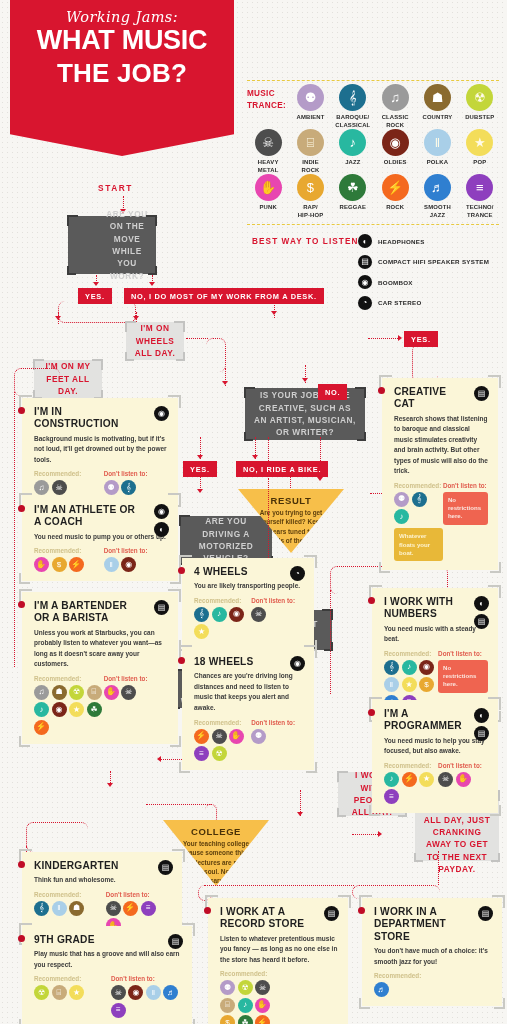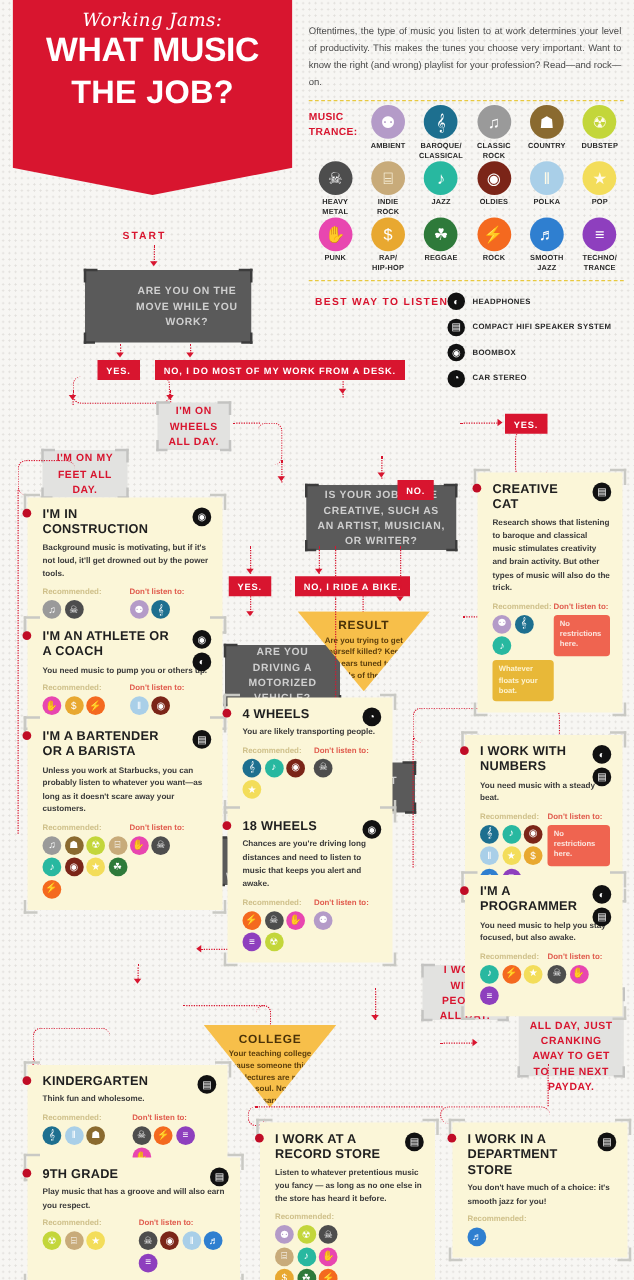--- a/index.html
+++ b/index.html
@@ -126,21 +126,20 @@
 <body>
 
 <div class="page">
 
   <div class="hdr-banner">
     <div class="hdr-script">Working Jams:</div>
     <div class="hdr-l1">WHAT MUSIC</div>
     <div class="hdr-l4">THE JOB?</div>
   </div>
 
-  <div class="intro">Oftentimes, the type of music you listen to at work determines your level of productivity. This makes the tunes you choose very important. Want to know the right (and wrong) playlist for your profession? Read—and rock—on.</div>
   <div class="dash-rule"></div>
 
   <div class="mg-label">
     <span>MUSIC</span><br>
     <span>TRANCE:</span>
   </div>
   <div class="genre-grid" id="genre-grid">
       <div class="grow">
         <div class="gcell pad"></div>
         <div class="gcell">
@@ -237,21 +236,21 @@
         <div class="bw-ic">◔</div>
         <div class="bw-tx">CAR STEREO</div>
       </div>
     </div>
 
   <div class="start-lbl" style="left:98px;top:183px;">START</div>
   <div class="conn v" style="left:123px;top:196px;height:14px;"></div>
   <div class="arw arw-d" style="left:120px;top:209px;"></div>
 
   <div class="node" style="left:68px;top:216px;width:110px;height:58px;">
-    <div class="qbox" style="width:133px;height:58px;padding-left:38px;">
+    <div class="qbox" style="width:88px;height:58px;padding-left:38px;">
       <span>ARE YOU ON THE MOVE WHILE YOU WORK?</span>
       <i class="qb-c1"></i>
         <i class="qb-c2"></i>
     </div>
   </div>
 
   <div class="conn v" style="left:96px;top:275px;height:8px;"></div>
   <div class="arw arw-d" style="left:93px;top:282px;"></div>
   <div class="conn v" style="left:152px;top:275px;height:8px;"></div>
   <div class="arw arw-d" style="left:149px;top:282px;"></div>
@@ -439,21 +438,21 @@
             </div>
           </div>
         </div>
         <div class="listen-ic">
           <div class="lic">◉</div>
           <div class="lic">◐</div>
         </div>
         <i class="cd-c1"></i>
         <i class="cd-c2"></i>
       </div>
-      <div class="card" style="left: 22px; top: 576px; width: 156px;">
+      <div class="card" style="left: 22px; top: 592px; width: 156px;">
         <i class="dot"></i>
         <h3>I'M A BARTENDER OR A BARISTA</h3>
         <p>Unless you work at Starbucks, you can probably listen to whatever you want—as long as it doesn't scare away your customers.</p>
         <div class="lbls">
           <span class="l-rec" style="width: 52%;">Recommended:</span>
           <span class="l-dnt">Don't listen to:</span>
         </div>
         <div class="iconsets">
           <div style="width: 52%;">
             <div class="iset" style="max-width: 78px;">

